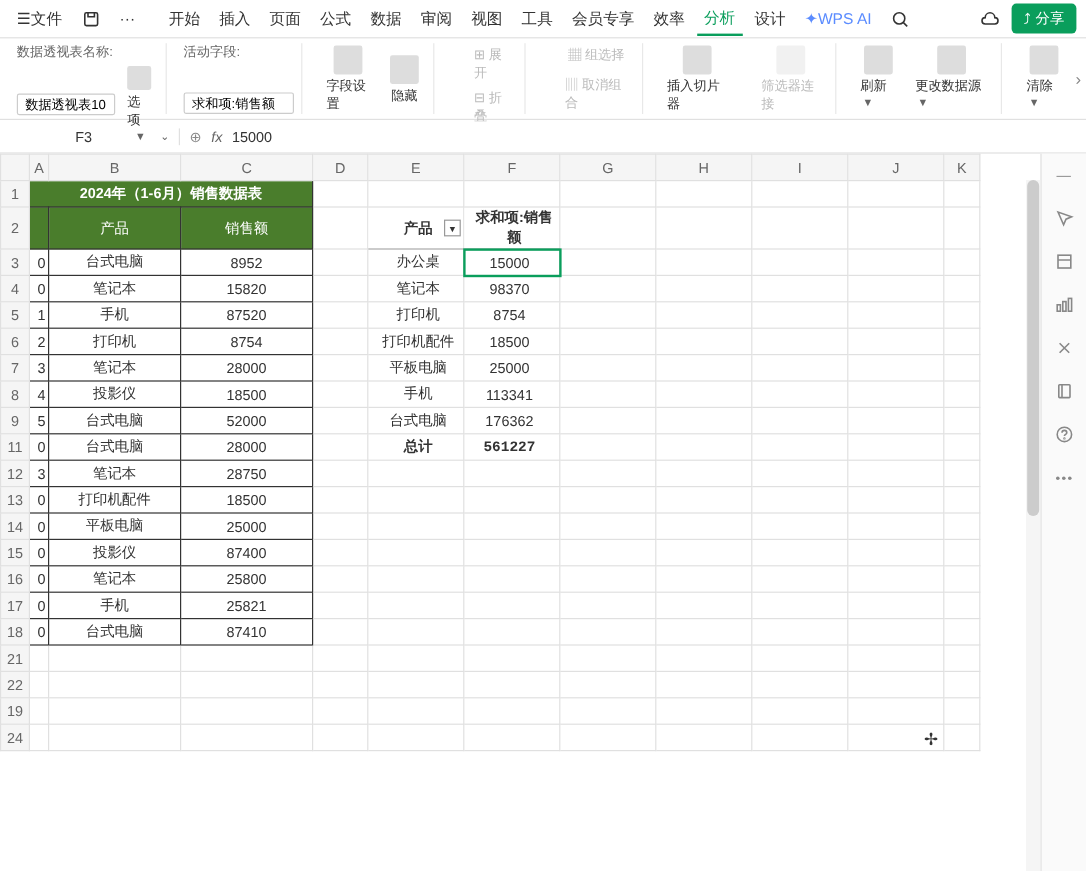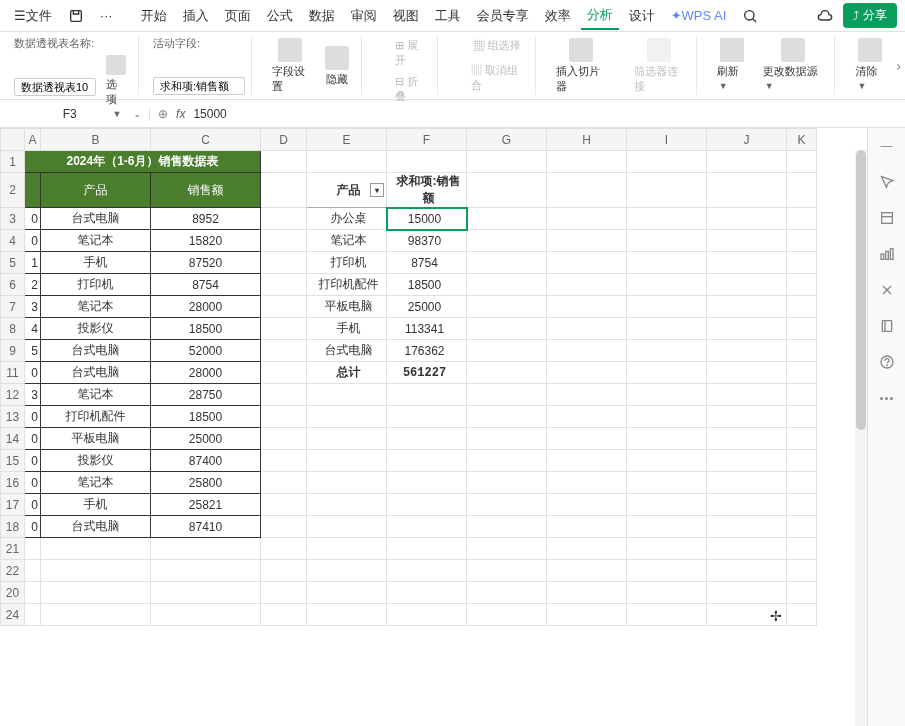--- a/index.html
+++ b/index.html
@@ -501,21 +501,21 @@
             <td class=""></td>
             <td class=""></td>
             <td class=""></td>
             <td class=""></td>
             <td class=""></td>
             <td class=""></td>
             <td class=""></td>
             <td class=""></td>
           </tr>
           <tr>
-            <th class="row-head">20</th>
+            <th class="row-head">19</th>
             <td class=""></td>
             <td class=""></td>
             <td class=""></td>
             <td class=""></td>
             <td class=""></td>
             <td class=""></td>
             <td class=""></td>
             <td class=""></td>
             <td class=""></td>
             <td class=""></td>

